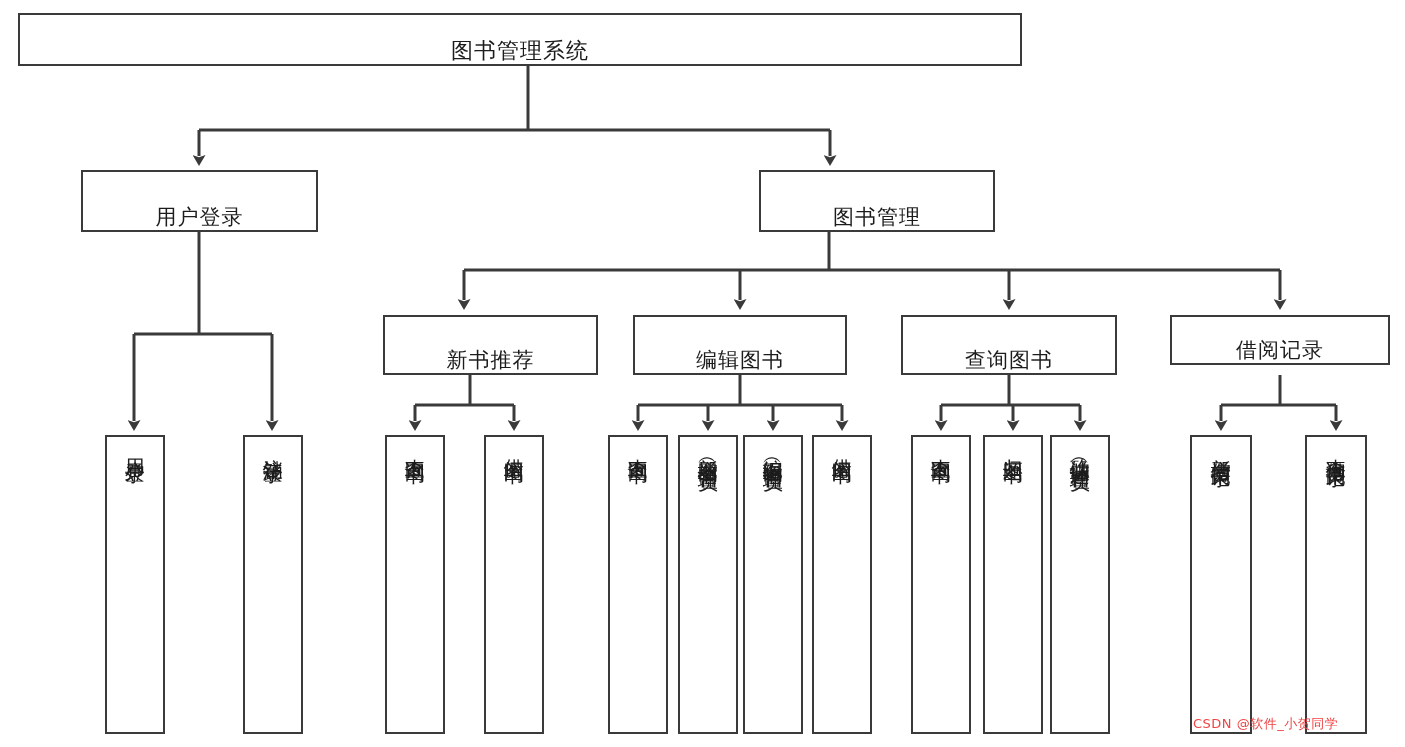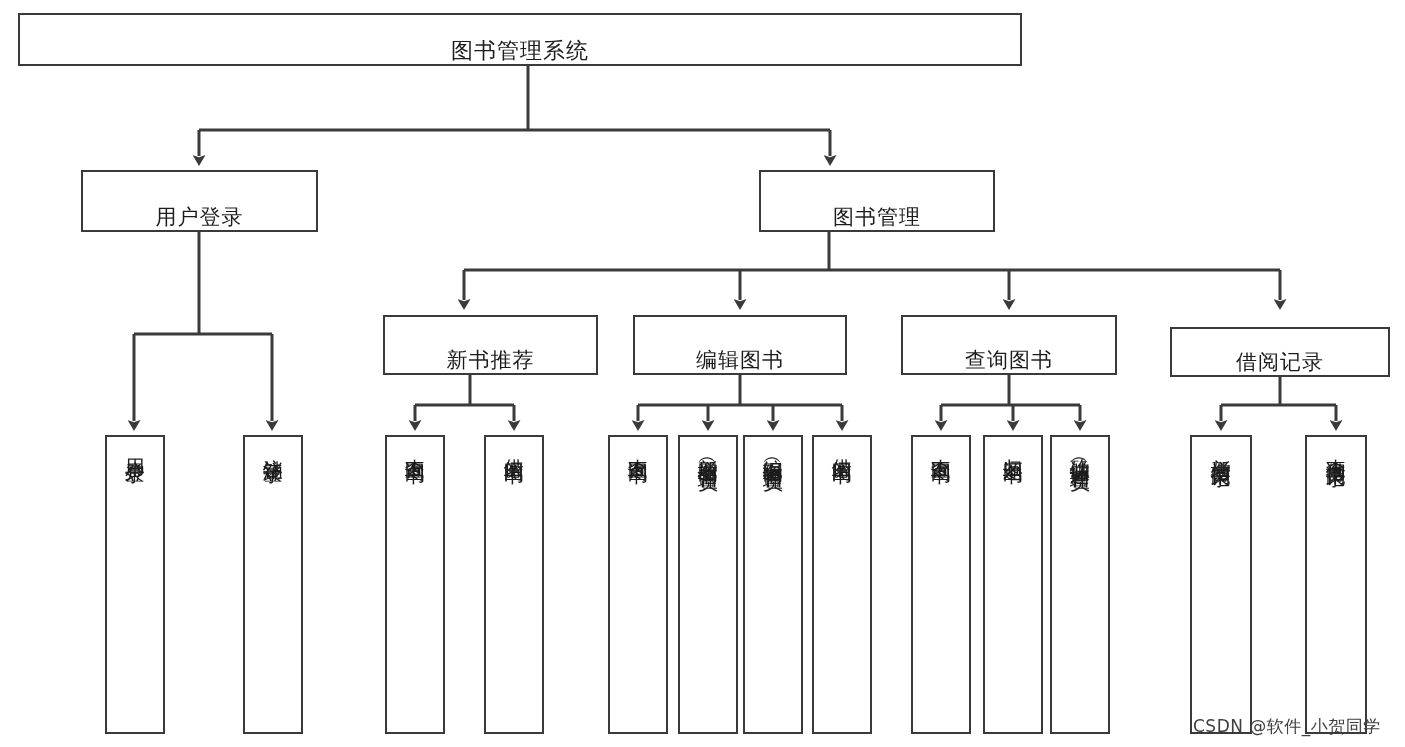--- a/index.html
+++ b/index.html
@@ -52,22 +52,22 @@
     letter-spacing: 2px;
     white-space: normal;
   }
   .node.leaf {
     align-items: flex-start;
     padding-top: 6px;
   }
   .node.root .label { font-size: 22px; }
   .watermark {
     position: absolute;
-    font-size: 17px;
-    color: #404040;
+    font-size: 13px;
+    color: #ef4444;
     white-space: nowrap;
     z-index: 3;
     letter-spacing: 0.5px;
   }
 </style>
 </head>
 <body>
 
 <div id="canvas">
 
@@ -134,21 +134,21 @@
 
   <div class="node lvl3" style="left: 363px; top: 315px; width: 215px; height: 60px; margin-left: 20px;">
     <span class="label">新书推荐</span>
   </div>
   <div class="node lvl3" style="left: 633px; top: 315px; width: 214px; height: 60px;">
     <span class="label">编辑图书</span>
   </div>
   <div class="node lvl3" style="left: 901px; top: 315px; width: 216px; height: 60px;">
     <span class="label">查询图书</span>
   </div>
-  <div class="node lvl3" style="left: 1170px; top: 315px; width: 220px; height: 50px; margin-top: 12px;">
+  <div class="node lvl3" style="left: 1170px; top: 315px; width: 220px; height: 50px;">
     <span class="label">借阅记录</span>
   </div>
 
   <div class="node leaf" style="left: 105px; top: 435px; width: 60px; height: 299px;">
     <span class="label">用户登录</span>
   </div>
   <div class="node leaf" style="left: 243px; top: 435px; width: 60px; height: 299px;">
     <span class="label">注销登录</span>
   </div>
   <div class="node leaf" style="left: 385px; top: 435px; width: 60px; height: 299px;">

